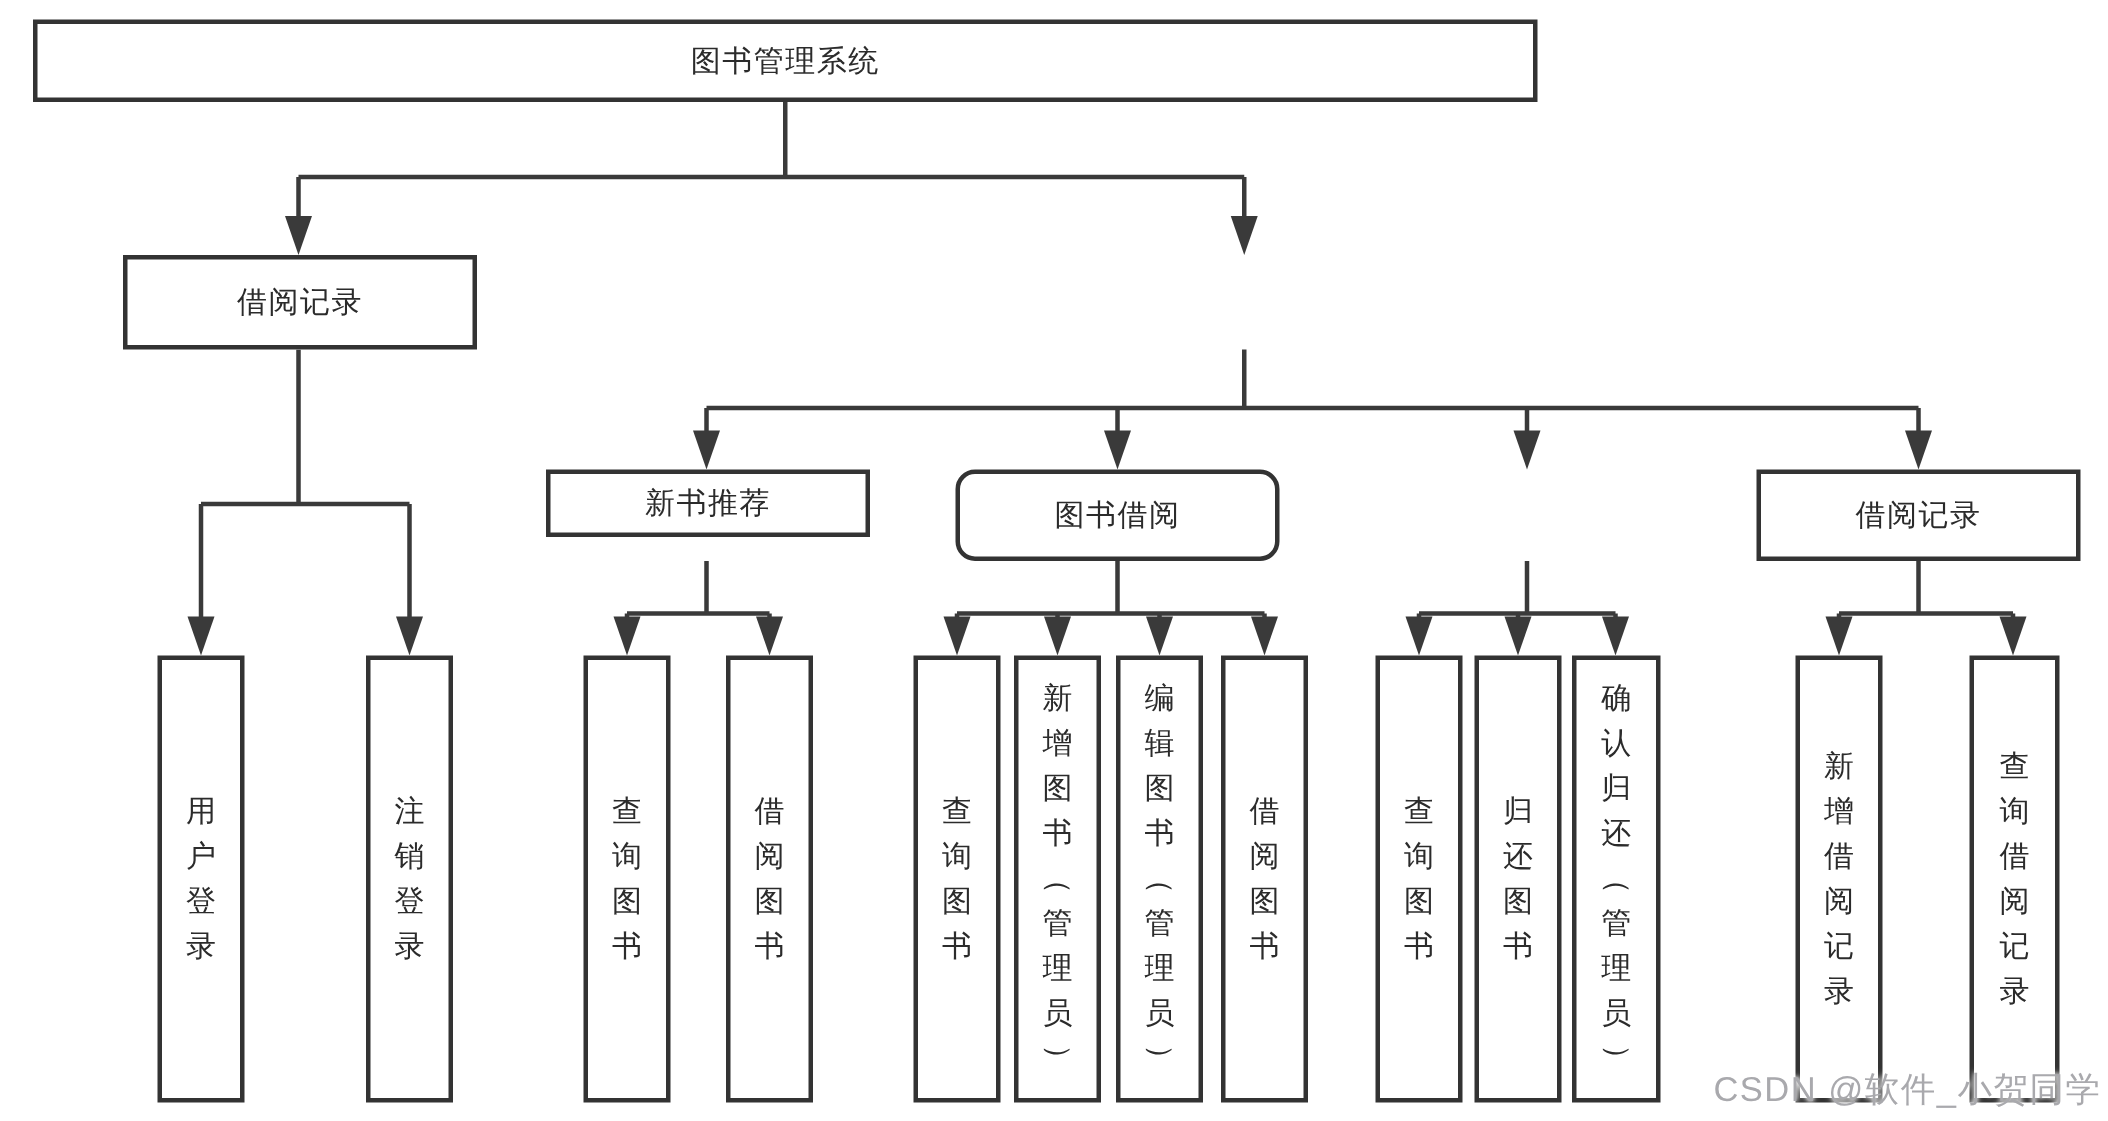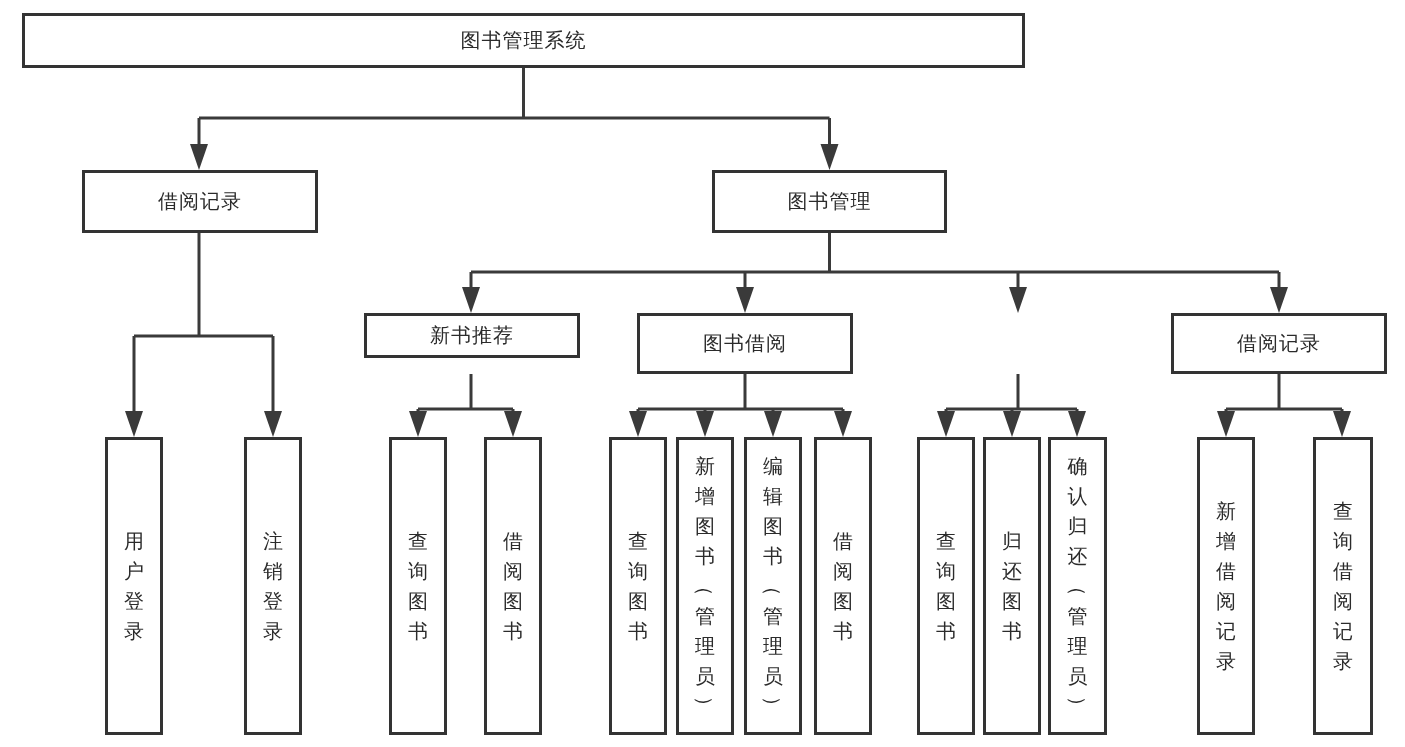--- a/index.html
+++ b/index.html
@@ -102,24 +102,23 @@
       <polygon points="1003,411 1021,411 1012,437"></polygon>
       <polygon points="1068,411 1086,411 1077,437"></polygon>
       <polygon points="1217,411 1235,411 1226,437"></polygon>
       <polygon points="1333,411 1351,411 1342,437"></polygon>
     </g>
   </svg>
 
   <div class="node" style="left:22px; top:13px; width:1003px; height:55px;">图书管理系统</div>
 
   <div class="node" style="left:82px; top:170px; width:236px; height:63px;">借阅记录</div>
-  <div class="node" style="left:712px; top:170px; width:235px; height:63px;">图书管理</div>
 
   <div class="node" style="left:364px; top:313px; width:216px; height:45px;">新书推荐</div>
-  <div class="node" style="left:637px; top:313px; width:216px; height:61px;">图书借阅</div>
+  <div class="node" style="left:637px; top:313px; width:216px; height:61px;border-radius:13px;">图书借阅</div>
   <div class="node" style="left:1171px; top:313px; width:216px; height:61px;">借阅记录</div>
 
   <div class="node vnode" style="left:105px; top:437px; width:58px; height:298px;">
       <span class="vchar">用</span>
       <span class="vchar">户</span>
       <span class="vchar">登</span>
       <span class="vchar">录</span>
     </div>
   <div class="node vnode" style="left:244px; top:437px; width:58px; height:298px;">
       <span class="vchar">注</span>
@@ -210,14 +209,15 @@
     </div>
   <div class="node vnode" style="left:1313px; top:437px; width:60px; height:298px;">
       <span class="vchar">查</span>
       <span class="vchar">询</span>
       <span class="vchar">借</span>
       <span class="vchar">阅</span>
       <span class="vchar">记</span>
       <span class="vchar">录</span>
     </div>
 
+  <div class="watermark">CSDN @软件_小贺同学</div>
 
 </div>
 
 </body></html>

